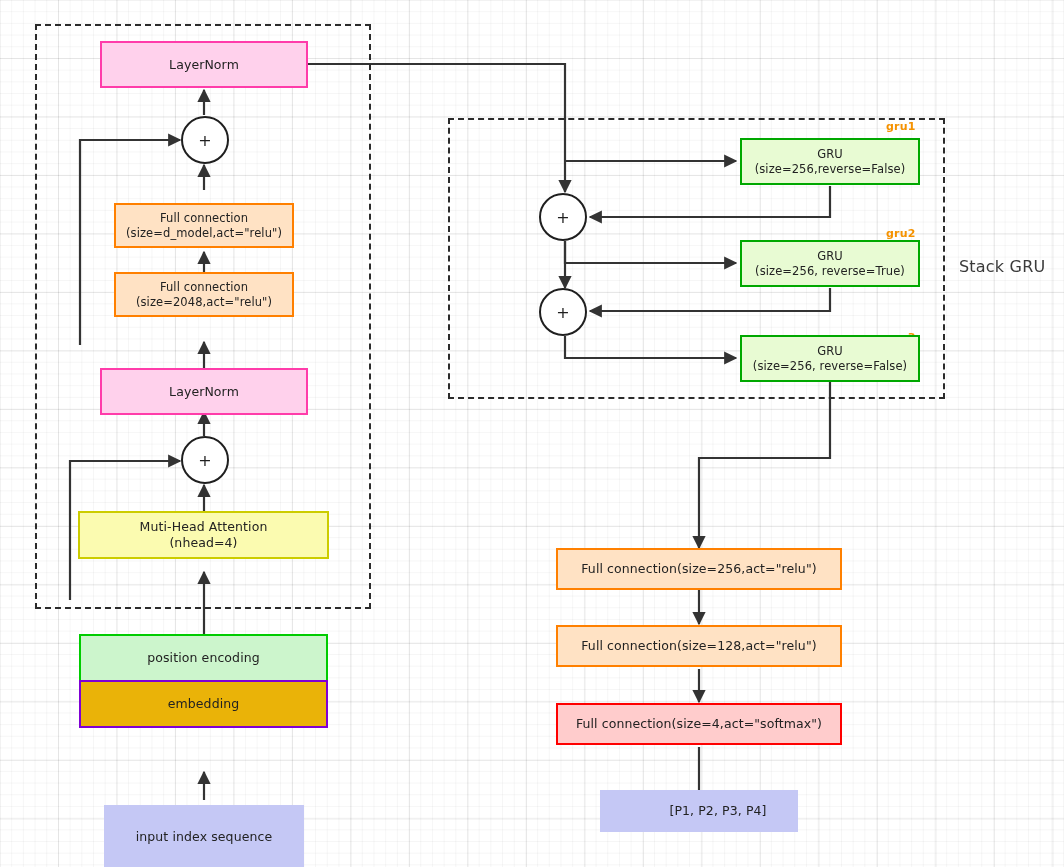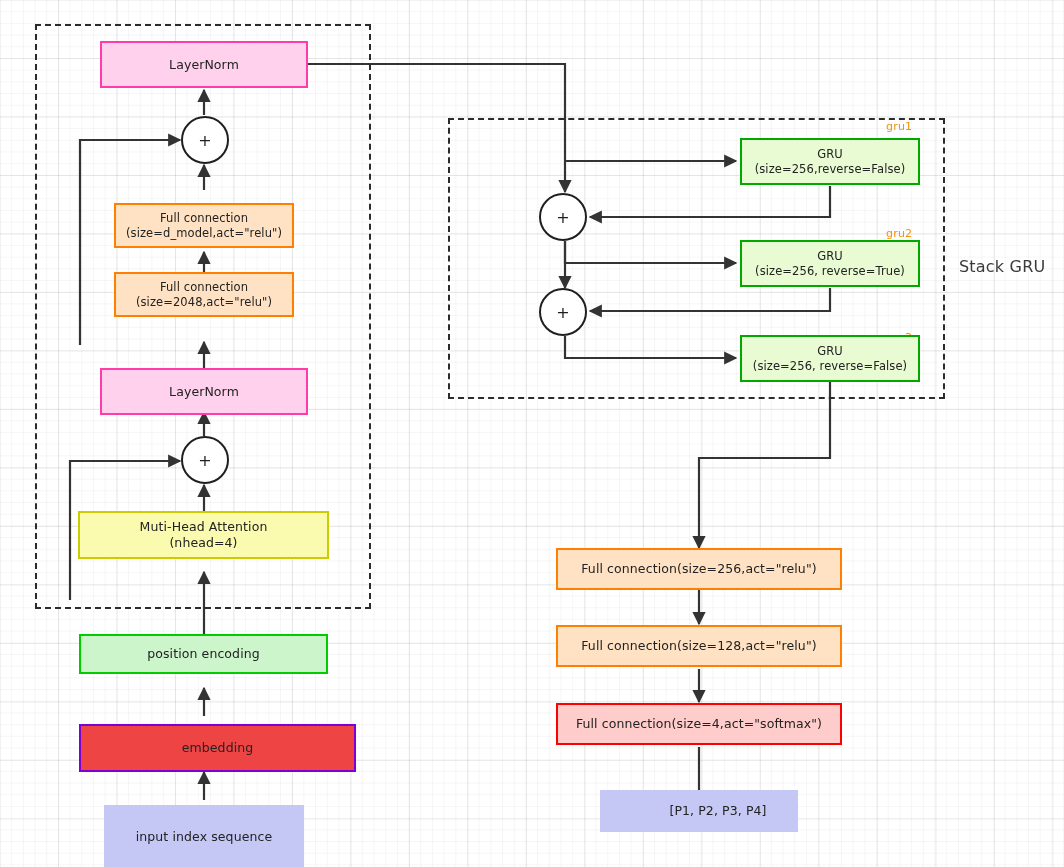--- a/index.html
+++ b/index.html
@@ -49,21 +49,21 @@
     color:#3a3a3a;
     font-size:16px;
     line-height:1.2;
     text-align:center;
     letter-spacing:0.2px;
   }
   .tag{
     position:absolute;
     color:#f59200;
     font-size:11px;
-    font-weight:normal;
+    font-weight:bold;
     letter-spacing:0.2px;
   }
   .adder{
     position:absolute;
     box-sizing:border-box;
     border:2px solid #1f1f1f;
     border-radius:50%;
     background:#ffffff;
     display:flex;align-items:center;justify-content:center;
     font-size:16px;color:#1f1f1f;
@@ -133,23 +133,23 @@
 (size=d_model,act="relu")</div>
 
   <div class="node" style="left:114px;top:272px;width:180px;height:45px;background:#ffe2c4;border:2px solid #ff8000;font-size:11.5px;">Full connection
 (size=2048,act="relu")</div>
 
   <div class="node" style="left:100px;top:368px;width:208px;height:47px;background:#ffd1ec;border:2.5px solid #ff3caa;">LayerNorm</div>
 
   <div class="node" style="left:78px;top:511px;width:251px;height:48px;background:#fbfbb0;border:2px solid #cccc00;">Muti-Head Attention
 (nhead=4)</div>
 
-  <div class="node" style="left:79px;top:634px;width:249px;height:40px;background:#ccf5cc;border:2.5px solid #00cc00;">position encoding</div>
+  <div class="node" style="left:79px;top:634px;width:249px;height:48px;background:#ccf5cc;border:2.5px solid #00cc00;">position encoding</div>
 
-  <div class="node" style="left:79px;top:724px;width:277px;height:48px;background:#ef4444;border:2.5px solid #7f00d4;">embedding</div>
+  <div class="node" style="left:79px;top:680px;width:249px;height:48px;background:#eab308;border:2.5px solid #7f00d4;">embedding</div>
 
   <div class="node" style="left:104px;top:805px;width:200px;height:64px;background:#c5c8f5;border:none;">input index sequence</div>
 
   <div class="node" style="left:740px;top:138px;width:180px;height:47px;background:#e8fbd3;border:2px solid #00a800;font-size:11.5px;">GRU
 (size=256,reverse=False)</div>
 
   <div class="node" style="left:740px;top:240px;width:180px;height:47px;background:#e8fbd3;border:2px solid #00a800;font-size:11.5px;">GRU
 (size=256, reverse=True)</div>
 
   <div class="node" style="left:740px;top:335px;width:180px;height:47px;background:#e8fbd3;border:2px solid #00a800;font-size:11.5px;">GRU

